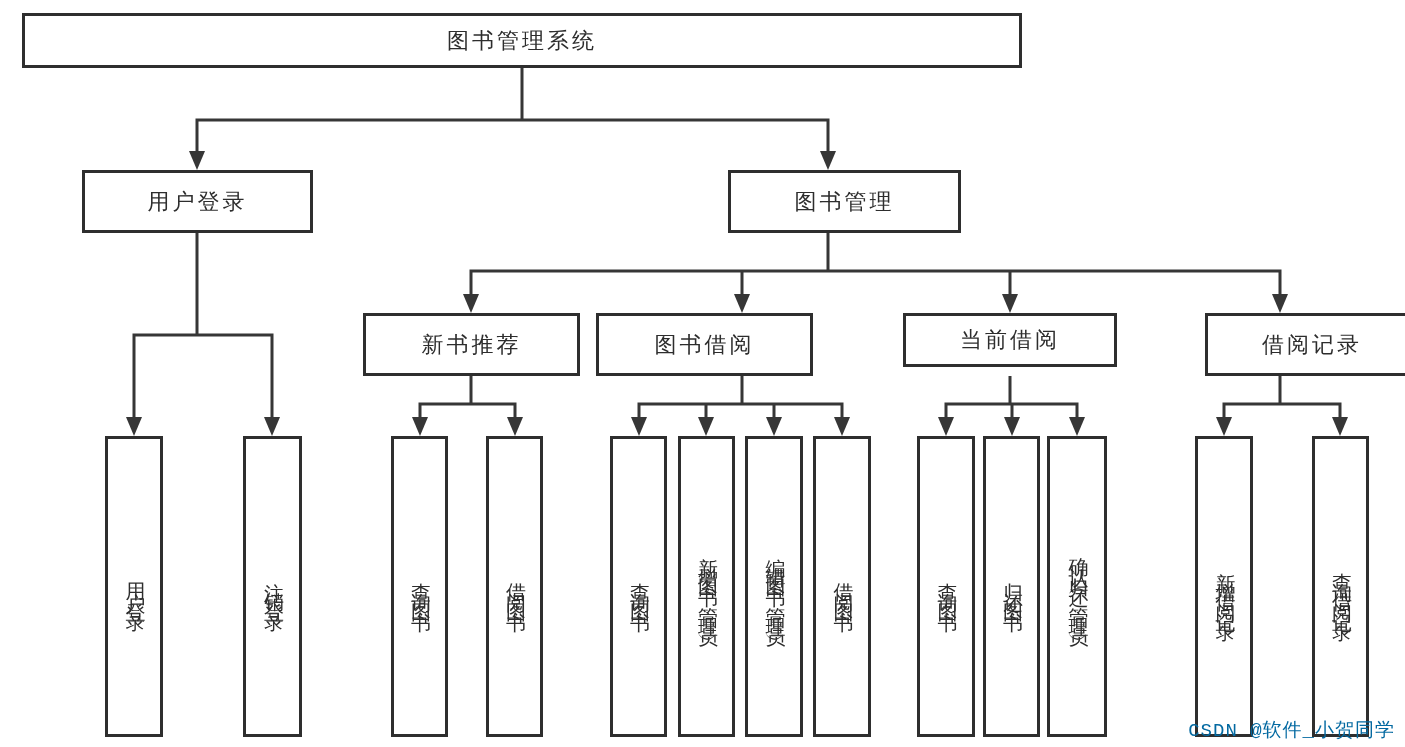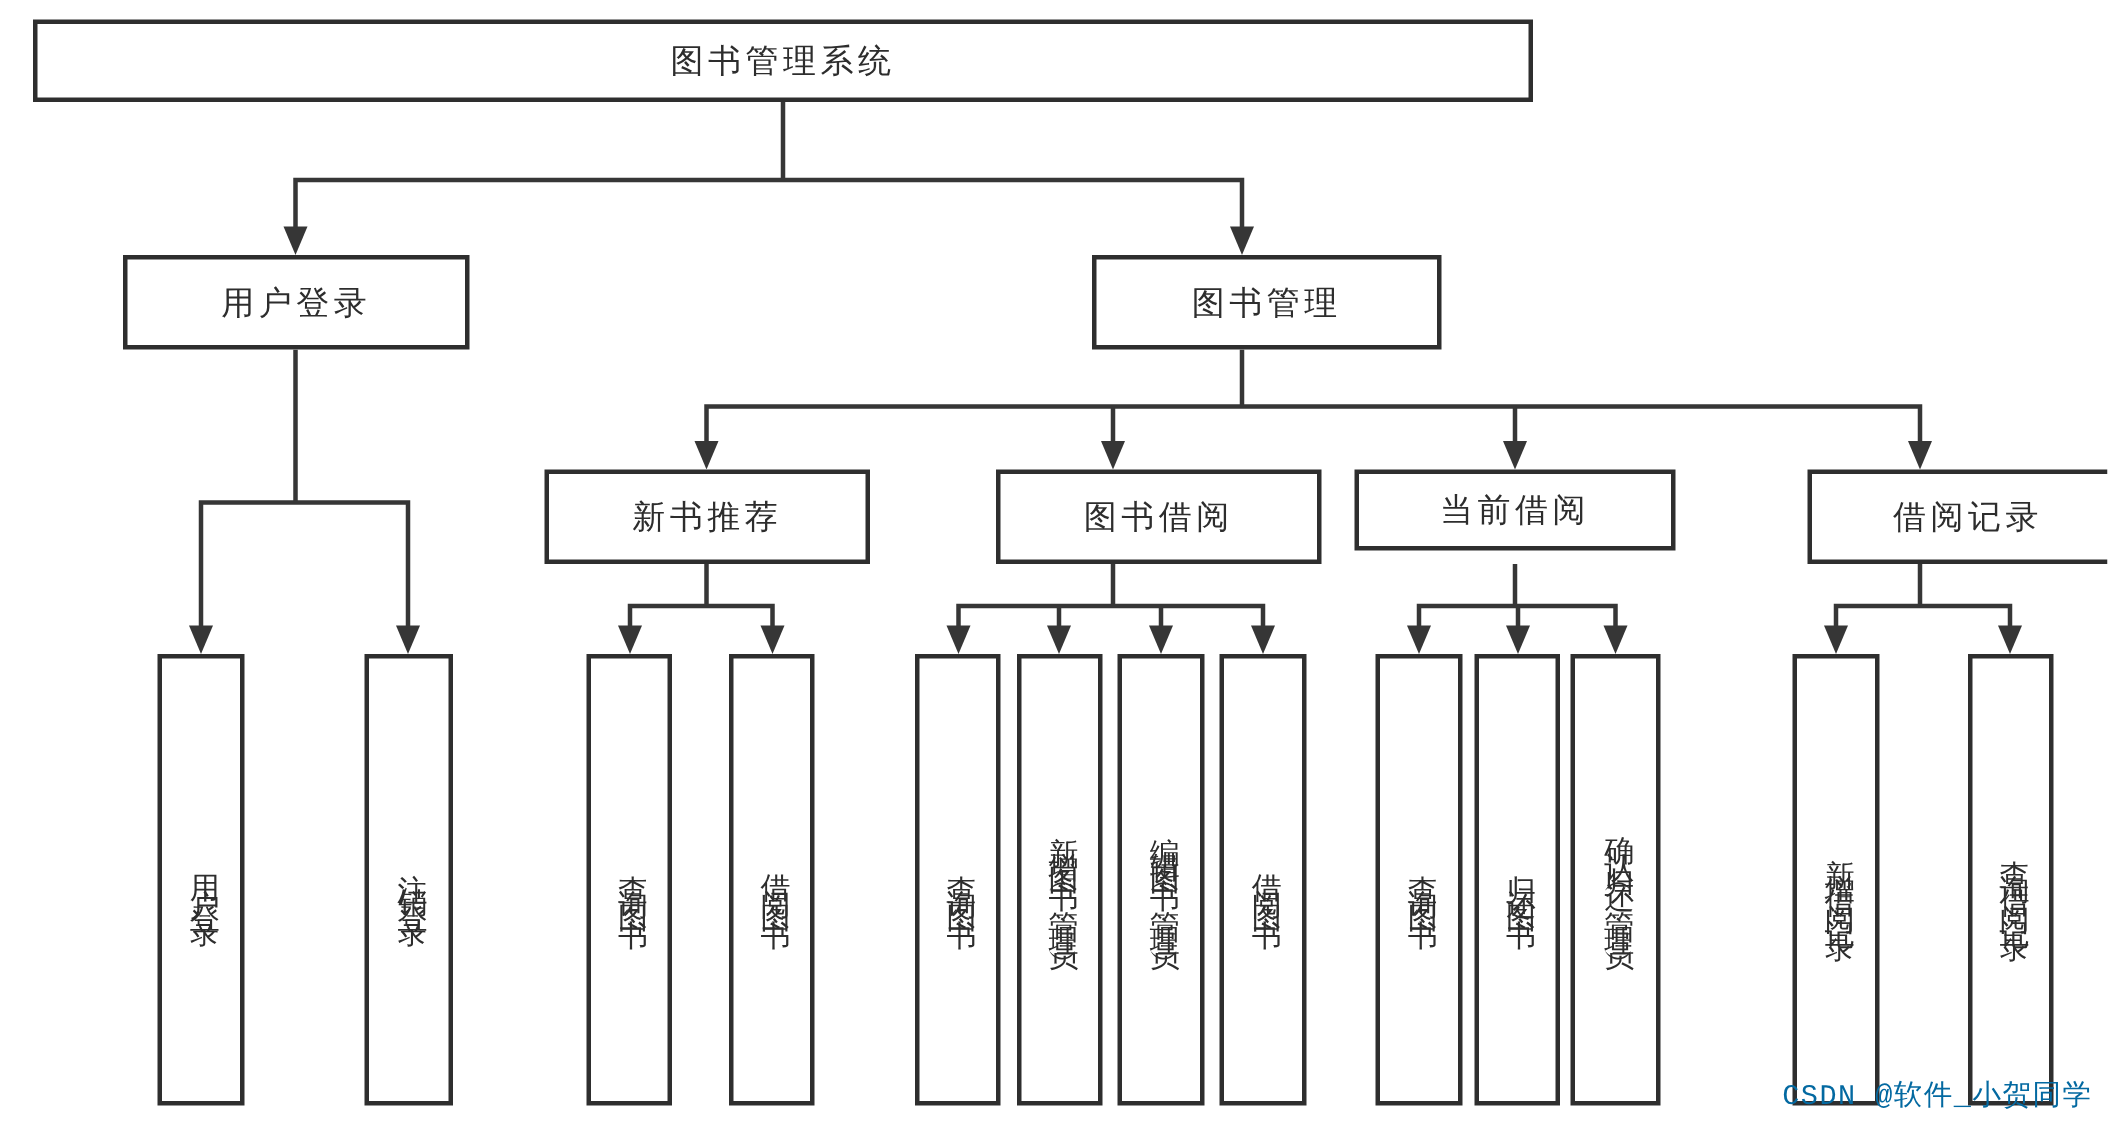--- a/index.html
+++ b/index.html
@@ -59,21 +59,21 @@
     color: #0369a1;
     letter-spacing: 1px;
     white-space: nowrap;
   }
 
   
   .n-root        { left: 22px;   top: 13px;  width: 1000px; height: 55px; }
   .n-user-login  { left: 82px;   top: 170px; width: 231px;  height: 63px; }
   .n-book-mgmt   { left: 712px;  top: 170px; width: 233px;  height: 63px; margin-left: 16px; }
   .n-newbook     { left: 363px;  top: 313px; width: 217px;  height: 63px; }
-  .n-borrow      { left: 664px;  top: 313px; width: 217px;  height: 63px; }
+  .n-borrow      { left: 596px;  top: 313px; width: 217px;  height: 63px; }
   .n-current     { left: 903px;  top: 313px; width: 214px;  height: 54px; }
   .n-record      { left: 1173px; top: 313px; width: 214px;  height: 63px; margin-left: 32px; }
 
   .l-user-login  { left: 105px;  width: 58px; }
   .l-logout      { left: 243px;  width: 59px; }
   .l-nb-query    { left: 391px;  width: 57px; }
   .l-nb-borrow   { left: 486px;  width: 57px; }
   .l-bb-query    { left: 610px;  width: 57px; }
   .l-bb-add      { left: 678px;  width: 57px; }
   .l-bb-edit     { left: 745px;  width: 58px; }

